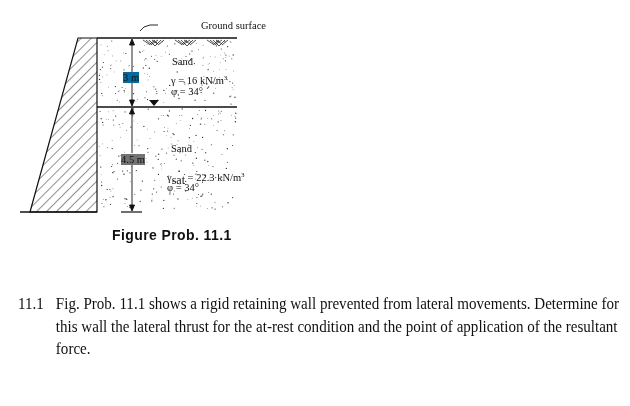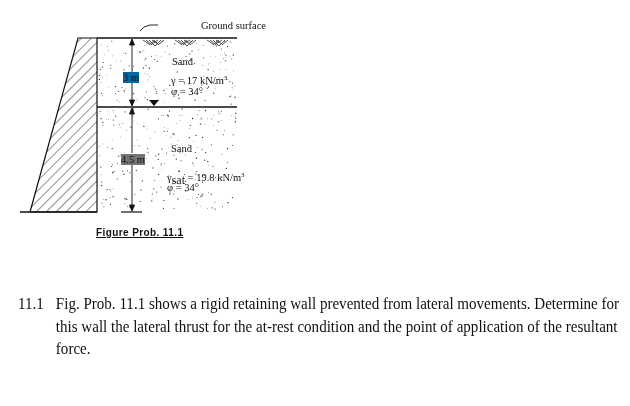--- a/index.html
+++ b/index.html
@@ -2,22 +2,22 @@
 <html><head>
 <meta charset="utf-8">
 <style>
   html, body { margin:0; padding:0; background:#ffffff; }
   body { width:630px; height:406px; position:relative; overflow:hidden;
          font-family:"Liberation Serif", serif; color:#111; }
   #figure { position:absolute; left:0; top:0; width:260px; height:225px; }
   .lbl { position:absolute; font-family:"Liberation Serif", serif; font-size:10.5px; color:#111; white-space:nowrap; line-height:11px; }
   .lbl sup { font-size:7px; vertical-align:super; line-height:0; }
   .lbl sub { font-size:12px; line-height:0; }
-  #caption { position:absolute; left:96px; top:227px; font-family:"Liberation Sans", sans-serif;
-             font-weight:bold; font-size:10px; color:#111; letter-spacing:0.4px;text-decoration:underline; }
+  #caption { position:absolute; left:112px; top:227px; font-family:"Liberation Sans", sans-serif;
+             font-weight:bold; font-size:14px; color:#111; letter-spacing:0.4px; }
   #problem { position:absolute; left:18px; top:292px; width:600px; font-size:17.5px; line-height:22.5px;
              transform:scaleX(0.86); transform-origin:left top; }
   #problem .num { position:absolute; left:0; top:0; }
   #problem .body { margin-left:44px; width:660px; }
 </style>
 </head>
 <body>
 
 <div id="figure">
   <svg width="260" height="225" viewBox="0 0 260 225">
@@ -466,26 +466,26 @@
         <circle cx="184.2" cy="82.2" r="0.63"></circle>
         <circle cx="117.2" cy="100.2" r="0.50"></circle>
         <circle cx="212.1" cy="207.8" r="0.63"></circle>
         <circle cx="149.3" cy="68.2" r="0.70"></circle>
       </g>
   </svg>
 
   <div class="lbl" style="left:160px;top:20px;margin-left:41px;">Ground surface</div>
   <div class="lbl" style="left:172px;top:56px;">Sand</div>
   <div class="lbl" style="left:123px;top:72px;background:#0369a1;">3 m</div>
-  <div class="lbl" style="left:171px;top:75px;"><span>γ = 17 kN/m</span><sup>3</sup></div>
+  <div class="lbl" style="left:171px;top:75px;"><span>γ = 16 kN/m</span><sup>3</sup></div>
   <div class="lbl" style="left:171px;top:86px;">φ = 34°</div>
 
   <div class="lbl" style="left:171px;top:143px;">Sand</div>
   <div class="lbl" style="left:121px;top:154px;background:#737373;">4.5 m</div>
-  <div class="lbl" style="left:167px;top:172px;"><span>γ</span><sub>sat</sub><span> = 19.8 kN/m</span><sup>3</sup></div>
+  <div class="lbl" style="left:167px;top:172px;"><span>γ</span><sub>sat</sub><span> = 22.3 kN/m</span><sup>3</sup></div>
   <div class="lbl" style="left:167px;top:182px;">φ = 34°</div>
 </div>
 
 <div id="caption">Figure Prob. 11.1</div>
 
 <div id="problem">
   <span class="num">11.1</span>
   <div class="body">Fig. Prob. 11.1 shows a rigid retaining wall prevented from lateral movements. Determine for this wall the lateral thrust for the at-rest condition and the point of application of the resultant force.</div>
 </div>
 

